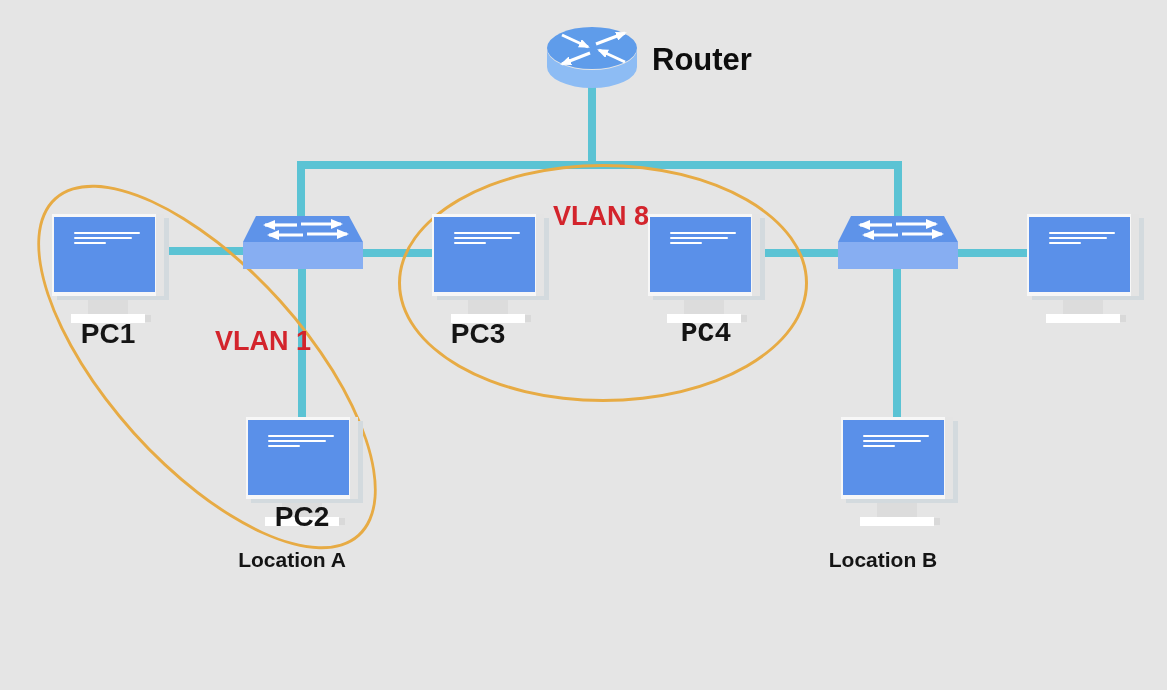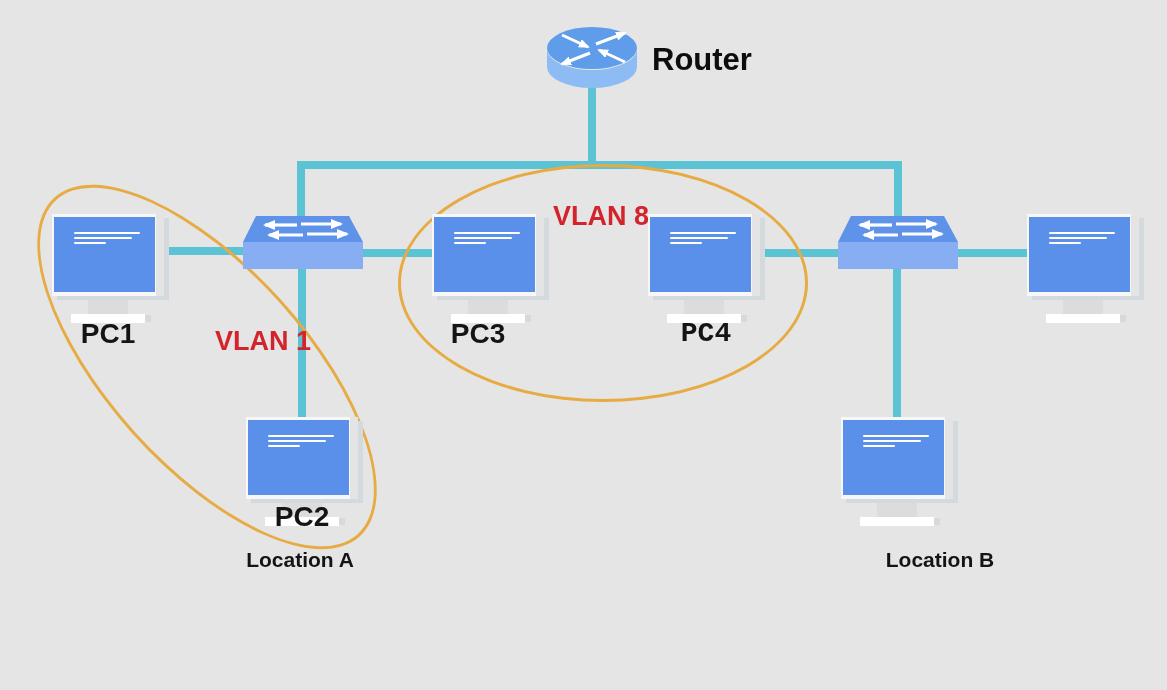--- a/index.html
+++ b/index.html
@@ -202,16 +202,16 @@
   </div>
 
   <div class="node-label" style="left:108px;top:318px;text-align:right;">PC1</div>
   <div class="node-label" style="left:302px;top:501px;">PC2</div>
   <div class="node-label" style="left:478px;top:318px;">PC3</div>
   <div class="node-label" style="left:706px;top:318px;font-family:Liberation Mono, monospace;">PC4</div>
 
   <div class="vlan-label" style="left:231px;top:326px;margin-left:32px;">VLAN 1</div>
   <div class="vlan-label" style="left:601px;top:201px;">VLAN 8</div>
 
-  <div class="loc-label" style="left:300px;top:548px;">Location A</div>
-  <div class="loc-label" style="left:940px;top:548px;">Location B</div>
+  <div class="loc-label" style="left:292px;top:548px;">Location A</div>
+  <div class="loc-label" style="left:883px;top:548px;">Location B</div>
 
 </div>
 
 </body></html>

